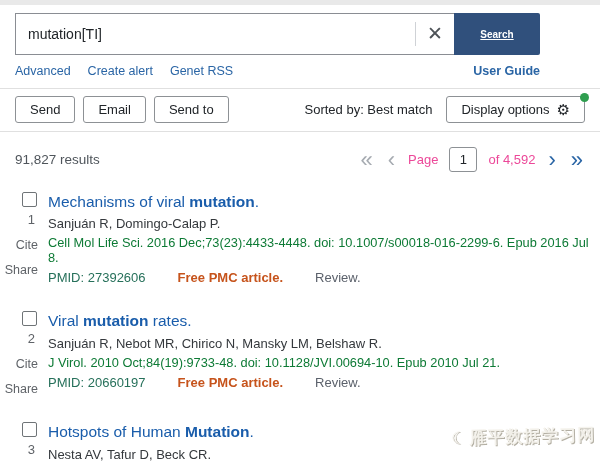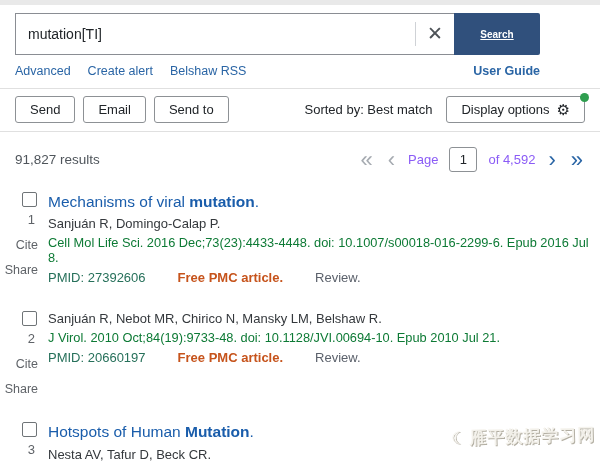--- a/index.html
+++ b/index.html
@@ -55,21 +55,21 @@
     width: 9px; height: 9px; border-radius: 50%; background: #2f9e4f;
   }
 
   
   .results-bar { display: flex; align-items: center; padding: 15px 15px 8px; }
   .results-count { font-size: 13.5px; color: #4f555b; }
   .pagination { margin-left: auto; display: flex; align-items: center; gap: 11px; }
   .chev { font-size: 22px; line-height: 16px; background: none; border: none; cursor: pointer; font-family: inherit; padding: 0 2px; }
   .chev.disabled { color: #a6abb1; cursor: default; }
   .chev.enabled { color: #2a65a5; }
-  .page-label, .of-label { font-size: 13px; color: #8b5cf6; }
+  .page-label, .of-label { font-size: 13px; color: #ec4899; }
   .page-input {
     width: 28px; height: 25px; text-align: center; font-family: inherit;
     font-size: 13px; border: 1px solid #8d9195; border-radius: 3px; color: #212529;
   }
 
   
   .results { padding: 12px 10px 0 0; }
   .result { display: flex; margin-bottom: 26px; }
   .result-left {
     width: 48px; flex: none; display: flex; flex-direction: column;
@@ -112,21 +112,21 @@
     <div class="search-input-wrap">
       <input class="search-input" type="text" value="mutation[TI]" style="">
       <div class="input-divider"></div>
       <button class="clear-btn">✕</button>
     </div>
     <button class="search-btn">Search</button>
   </div>
   <div class="links-row">
     <span class="hlink">Advanced</span>
     <span class="hlink">Create alert</span>
-    <span class="hlink">Belshaw RSS</span>
+    <span class="hlink">Genet RSS</span>
     <span class="hlink user-guide">User Guide</span>
   </div>
 </div>
 
 <div class="separator"></div>
 
 <div class="toolbar">
   <button class="btn">Send</button>
   <button class="btn">Email</button>
   <button class="btn">Send to</button>
@@ -175,20 +175,21 @@
   </div>
 
   <div class="result">
     <div class="result-left">
       <div class="checkbox"></div>
       <div class="res-num">2</div>
       <div class="action-link">Cite</div>
       <div class="action-link">Share</div>
     </div>
     <div class="result-body">
+      <div class="res-title"><span>Viral </span><span class="tb">mutation</span><span> rates.</span></div>
       <div class="res-authors">Sanjuán R, Nebot MR, Chirico N, Mansky LM, Belshaw R.</div>
       <div class="res-citation">J Virol. 2010 Oct;84(19):9733-48. doi: 10.1128/JVI.00694-10. Epub 2010 Jul 21.</div>
       <div class="res-meta">
         <span class="pmid">PMID: 20660197</span>
         <span class="free-pmc">Free PMC article.</span>
         <span class="pub-type">Review.</span>
       </div>
     </div>
   </div>
 

